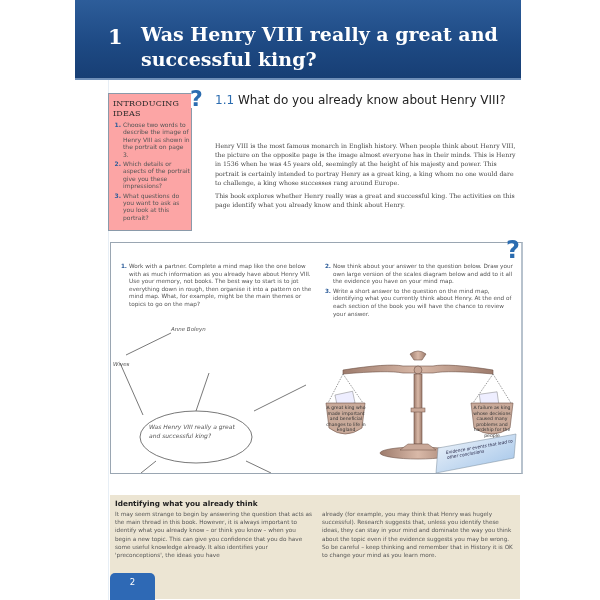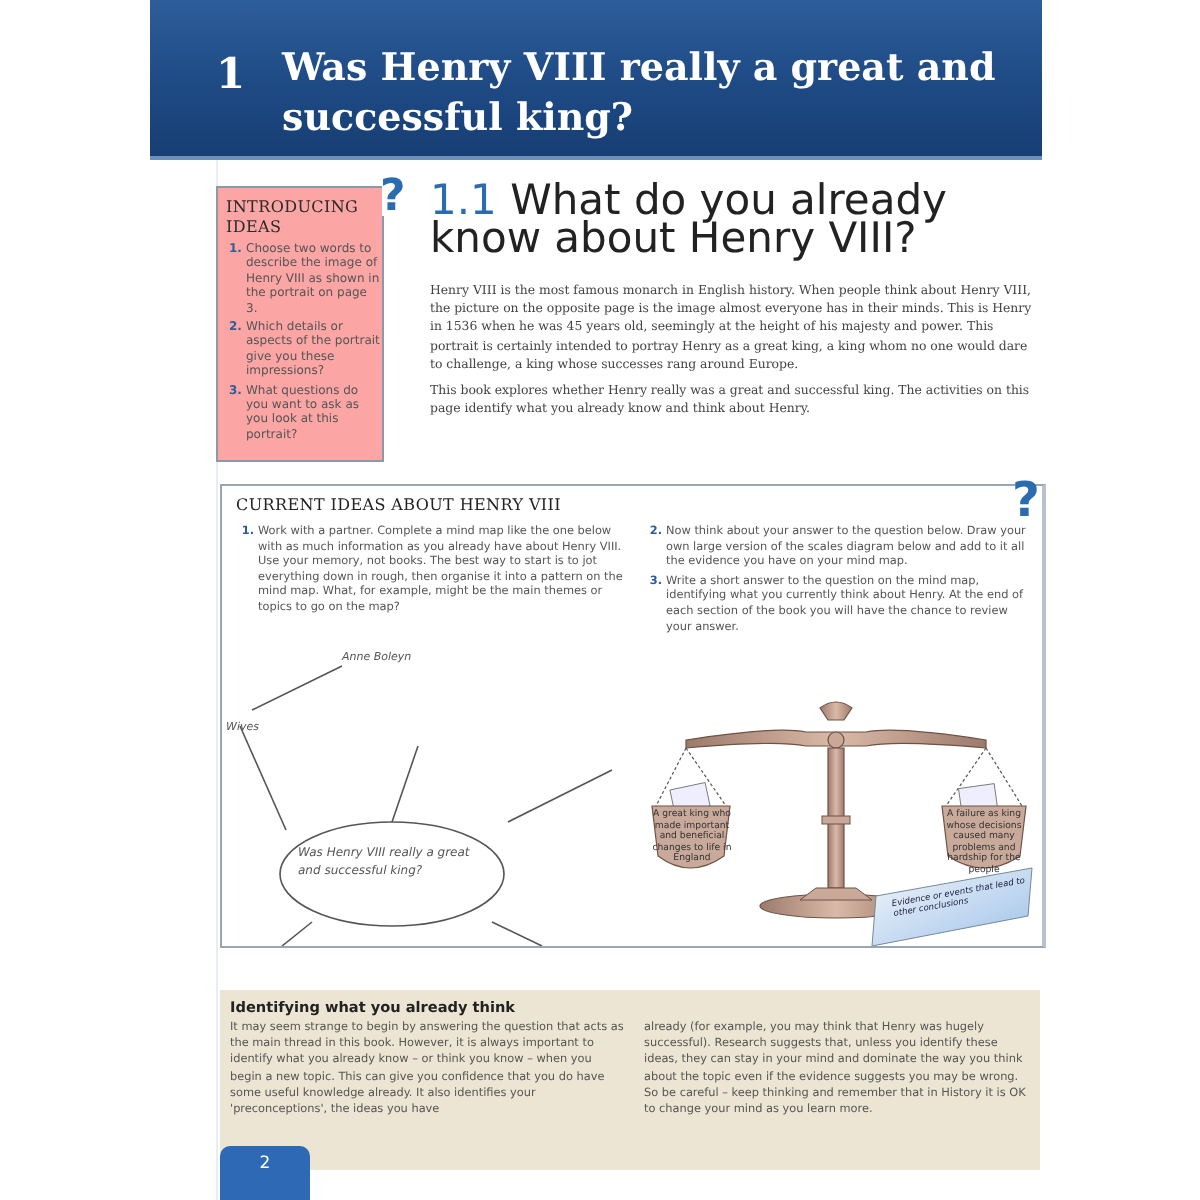--- a/index.html
+++ b/index.html
@@ -43,21 +43,21 @@
   }
 
   .qmark {
     position: absolute; color: #2b6cb0; font-weight: bold; font-family: "DejaVu Sans", sans-serif;
   }
   .q1 { left: 190px; top: 86px; font-size: 22px; }
   .q2 { left: 506px; top: 236px; font-size: 24px; }
 
   .section-title {
     position: absolute; left: 215px; top: 91px; width: 300px;
-    font-size: 21px; line-height: 19px; color: #222;
+    font-size: 12px; line-height: 19px; color: #222;
   }
   .section-title .sn { color: #2b6cb0; }
 
   .intro-text {
     position: absolute; left: 215px; top: 141px; width: 302px;
     font-family: "DejaVu Serif", serif; font-size: 6.2px; line-height: 9.2px; color: #444;
   }
   .intro-text p { margin: 0 0 4px 0; }
 
   .ideas-box {
@@ -92,21 +92,21 @@
   .scales { position: absolute; left: 207px; top: 105px; width: 200px; height: 125px; }
   .pan-text {
     position: absolute; font-size: 4.6px; line-height: 5.6px; color: #333; text-align: center; width: 40px;
   }
   .card-text {
     position: absolute; font-size: 4.3px; line-height: 5.2px; color: #224; font-style: italic;
     transform: rotate(-10deg); width: 70px;
   }
 
   .think-box {
-    position: absolute; left: 110px; top: 495px; width: 410px; height: 90px;
+    position: absolute; left: 110px; top: 495px; width: 410px; height: 104px;
     background: #ece5d3;
   }
   .think-box .head {
     position: absolute; left: 5px; top: 4px; font-size: 7.3px; font-weight: bold; color: #222;
   }
   .think-left {
     position: absolute; left: 5px; top: 15px; width: 198px;
     font-size: 5.7px; line-height: 8.2px; color: #555;
   }
   .think-right {
@@ -151,21 +151,20 @@
   <span class="sn">1.1</span>
   <span>What do you already know about Henry VIII?</span>
 </div>
 
 <div class="intro-text">
   <p>Henry VIII is the most famous monarch in English history. When people think about Henry VIII, the picture on the opposite page is the image almost everyone has in their minds. This is Henry in 1536 when he was 45 years old, seemingly at the height of his majesty and power. This portrait is certainly intended to portray Henry as a great king, a king whom no one would dare to challenge, a king whose successes rang around Europe.</p>
   <p>This book explores whether Henry really was a great and successful king. The activities on this page identify what you already know and think about Henry.</p>
 </div>
 
 <div class="ideas-box">
-  <div class="head">CURRENT IDEAS ABOUT HENRY VIII</div>
 
   <div class="ideas-left">
     <ol>
       <li>Work with a partner. Complete a mind map like the one below with as much information as you already have about Henry VIII. Use your memory, not books. The best way to start is to jot everything down in rough, then organise it into a pattern on the mind map. What, for example, might be the main themes or topics to go on the map?</li>
     </ol>
   </div>
 
   <div class="ideas-right">
     <ol start="2">
       <li>Now think about your answer to the question below. Draw your own large version of the scales diagram below and add to it all the evidence you have on your mind map.</li>

